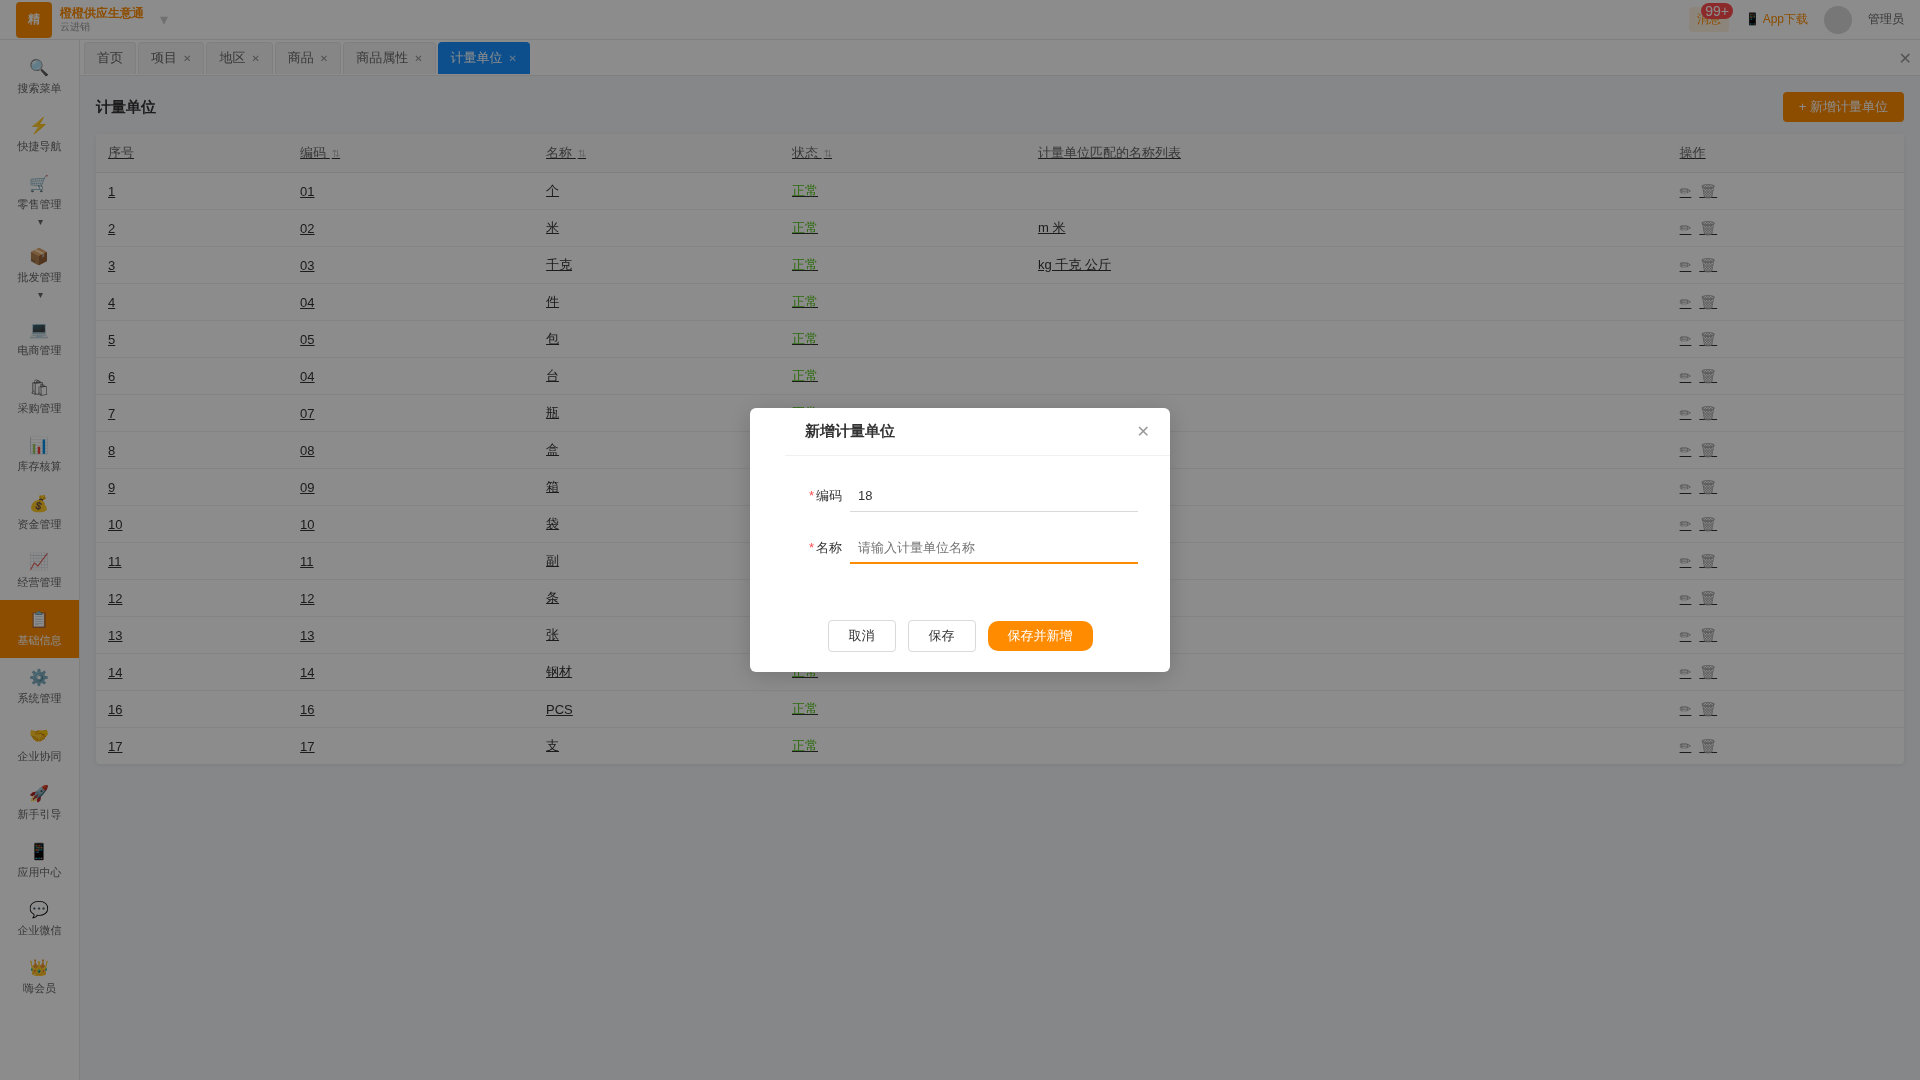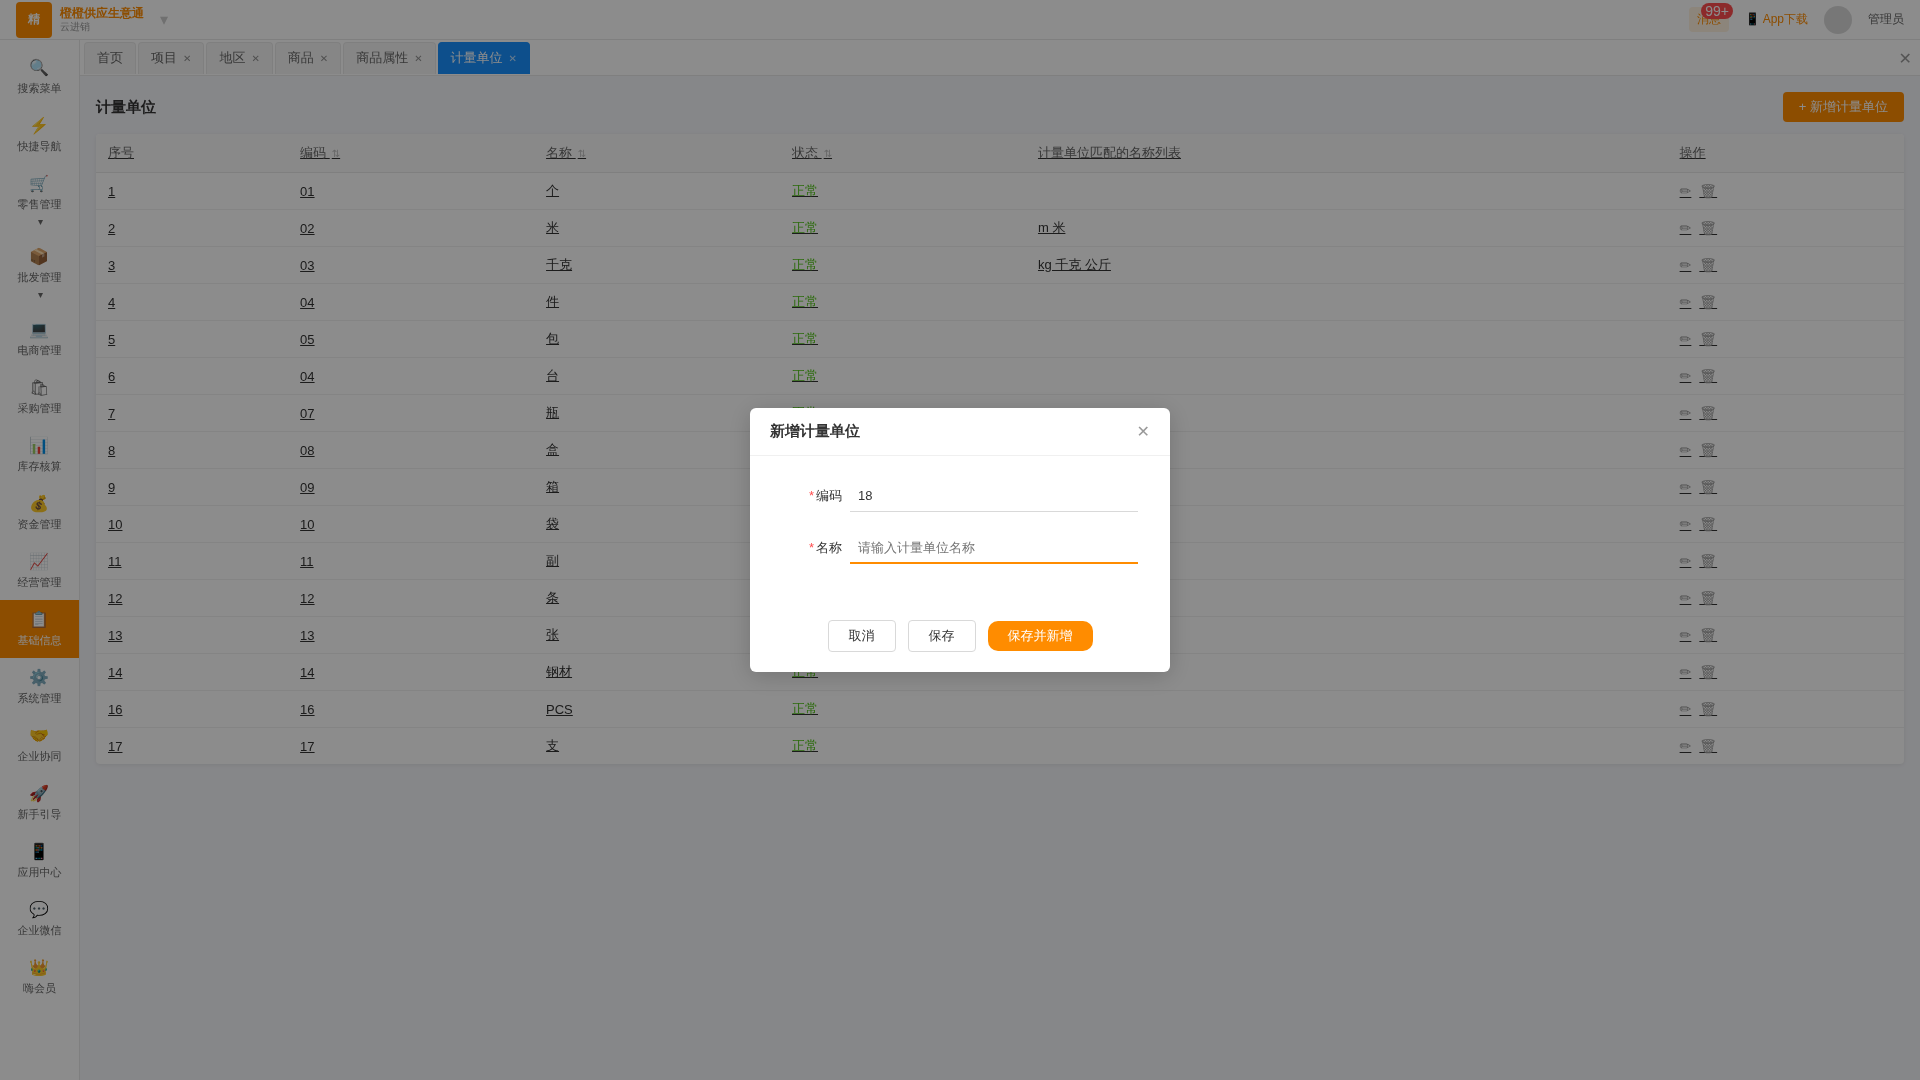--- a/index.html
+++ b/index.html
@@ -281,20 +281,21 @@
       width: 420px;
       box-shadow: 0 4px 24px rgba(0,0,0,0.18);
       overflow: hidden;
     }
     .modal-header {
       padding: 14px 20px;
       border-bottom: 1px solid #f0f0f0;
       display: flex;
       align-items: center;
       justify-content: space-between;
+      margin-left: 35px;
     }
     .modal-title {
       font-size: 15px;
       font-weight: bold;
       color: #333;
     }
     .modal-close {
       cursor: pointer;
       color: #999;
       font-size: 16px;

